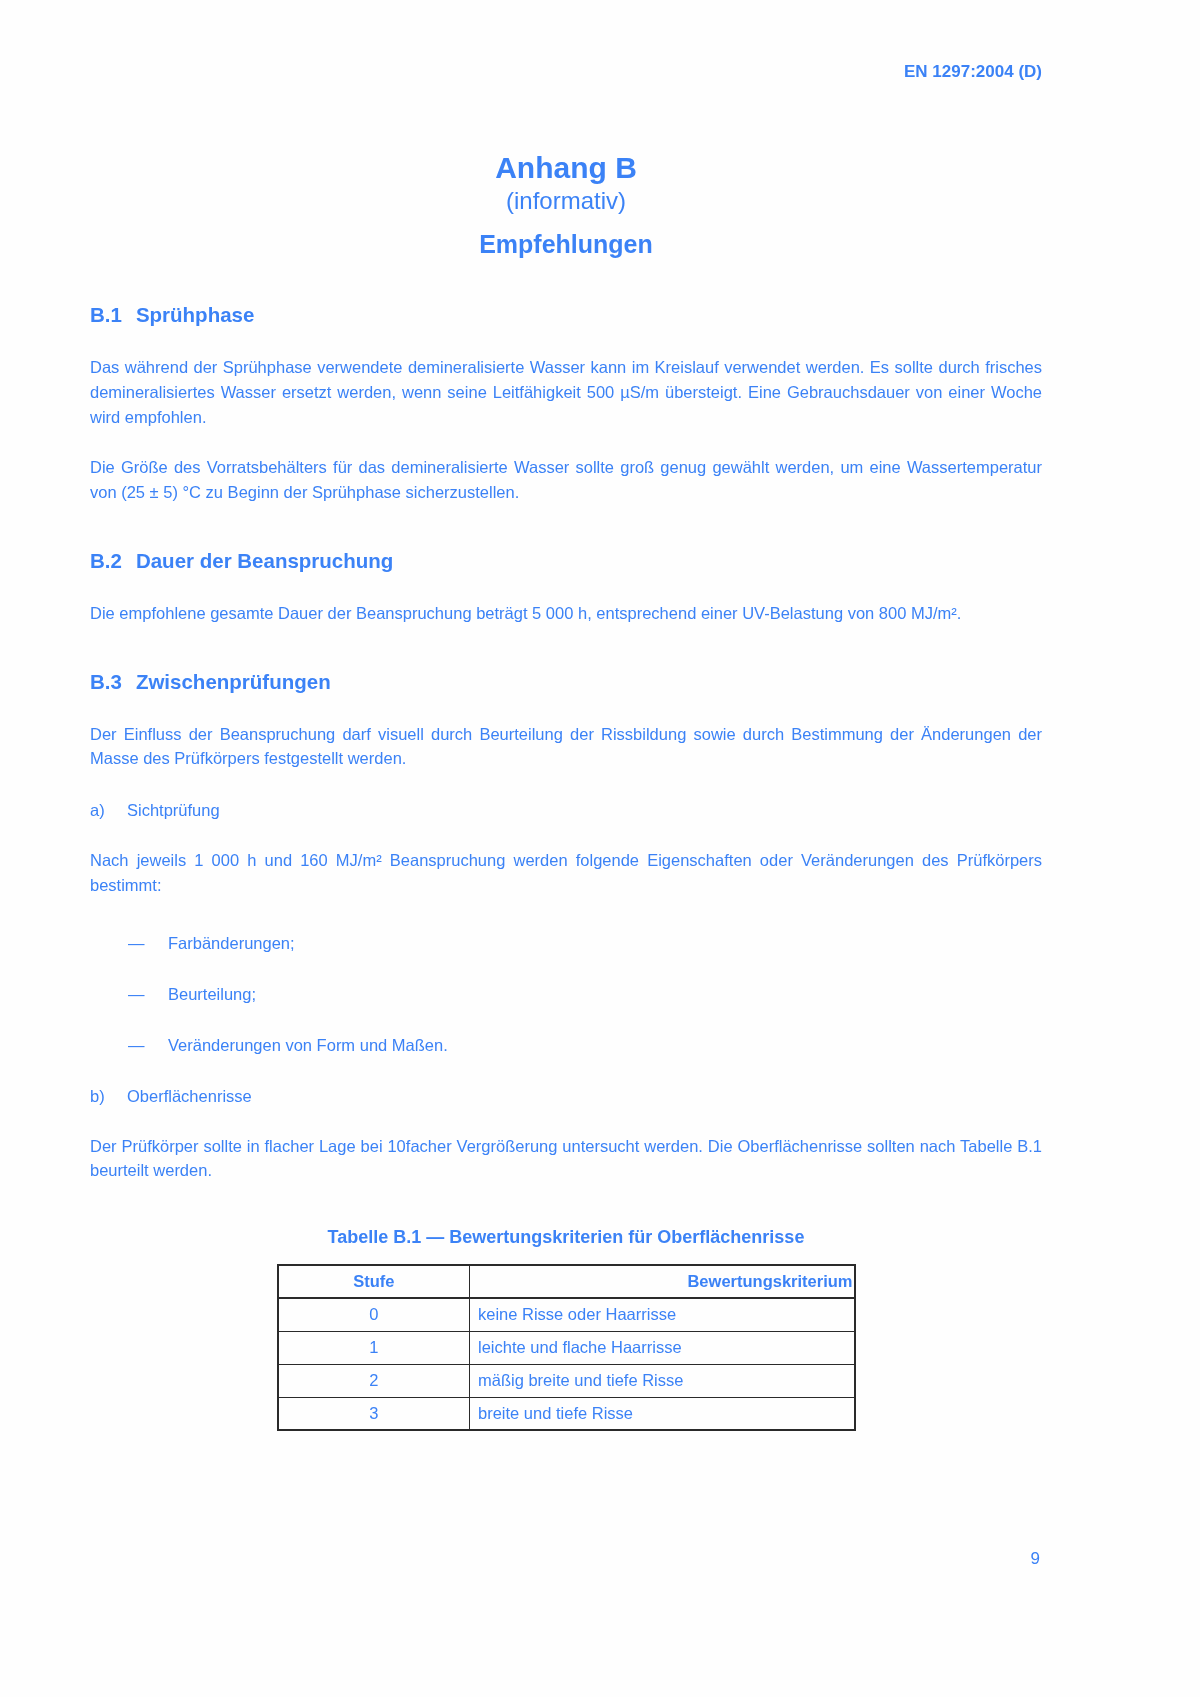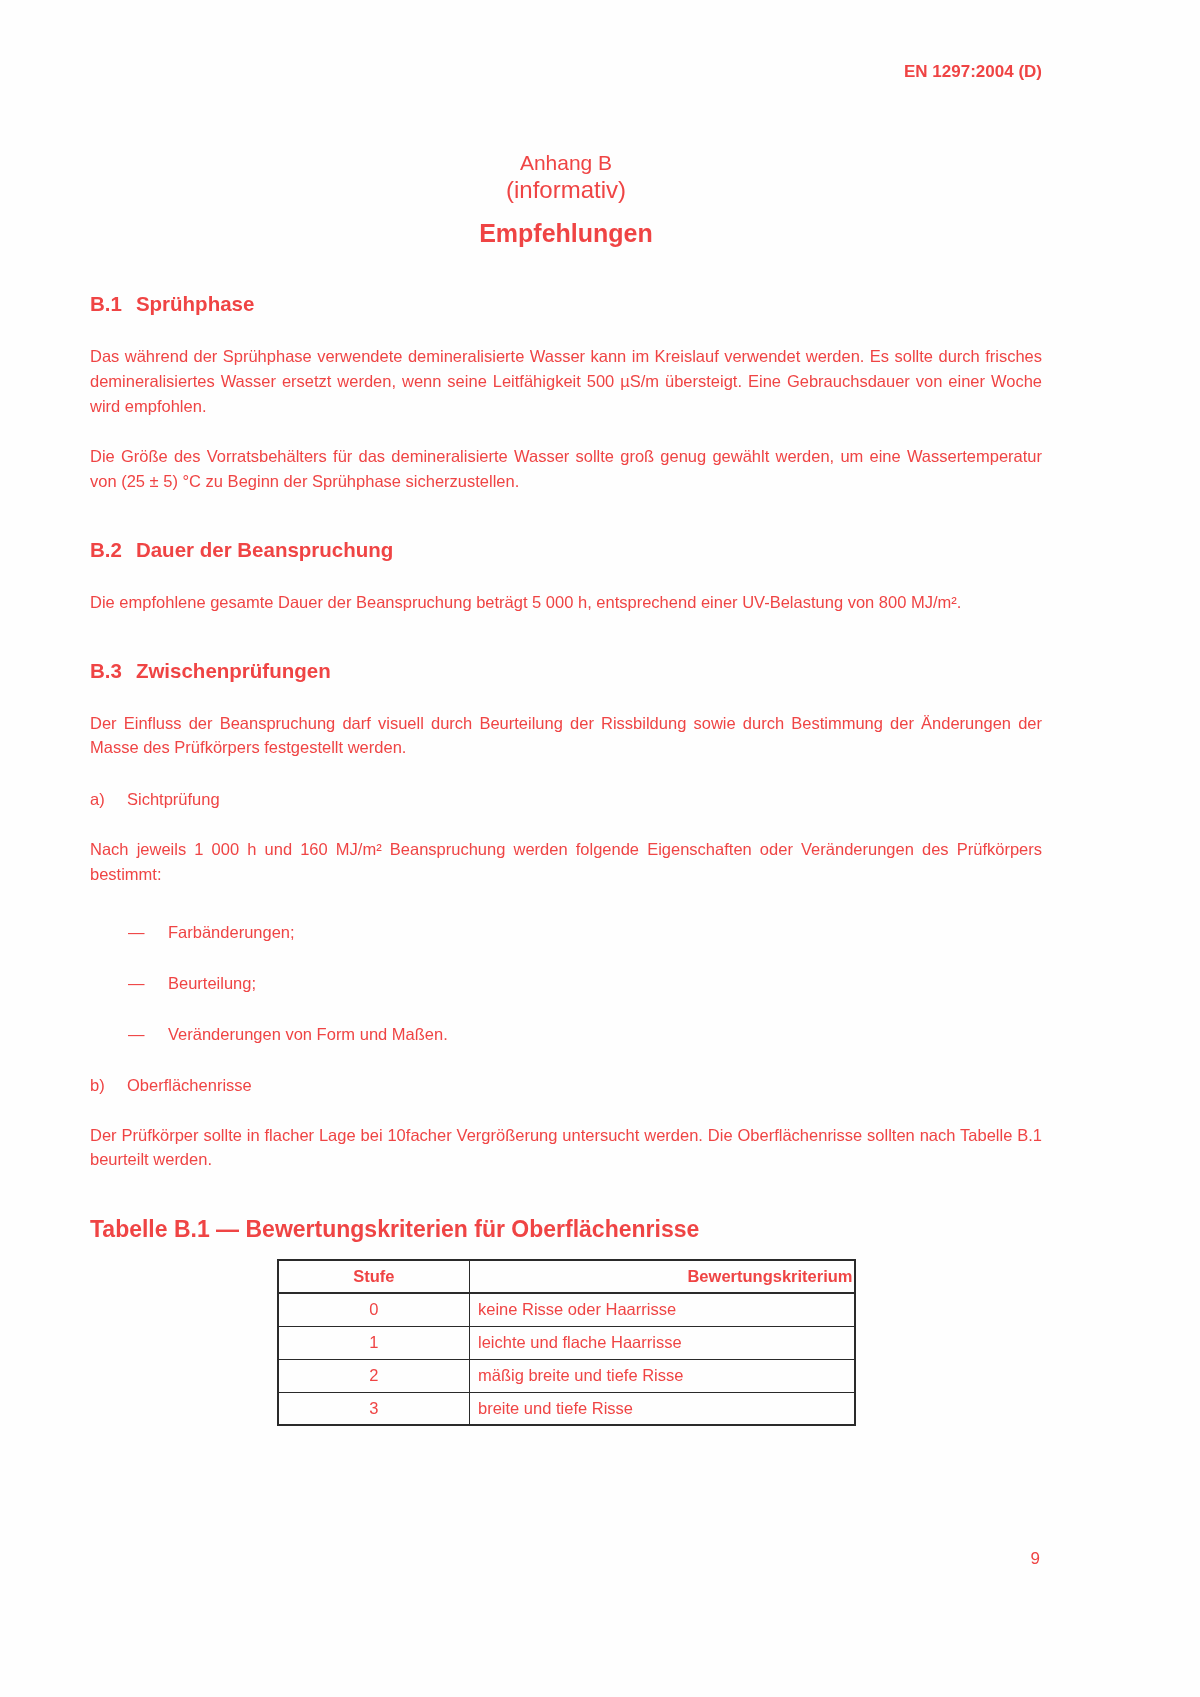--- a/index.html
+++ b/index.html
@@ -6,39 +6,39 @@
     margin: 0;
     padding: 0;
     background: #ffffff;
   }
   .page {
     position: relative;
     width: 1200px;
     height: 1697px;
     box-sizing: border-box;
     background: #fefefe;
-    color: #ef4444;
+    color: #3b82f6;
     font-family: "Liberation Sans", sans-serif;
     padding: 62px 158px 0 90px;
     overflow: hidden;
   }
 
   
   .doc-header {
     text-align: right;
     font-size: 17px;
     font-weight: bold;
     margin-bottom: 68px;
   }
 
   
   .title-block { text-align: center; }
   .annex-title {
-    font-size: 21px;
-    font-weight: normal;
+    font-size: 30px;
+    font-weight: bold;
     line-height: 1.2;
     margin-top: 12px;
   }
   .annex-sub {
     font-size: 24px;
     line-height: 1.25;
     margin-bottom: 14px;
   }
   .main-title {
     font-size: 25px;
@@ -79,21 +79,22 @@
     position: relative;
   }
   .dash-item .dash-marker {
     position: absolute;
     left: 38px;
     top: 0;
   }
 
   
   .table-caption {
-    font-size: 23px;
+    text-align: center;
+    font-size: 18px;
     font-weight: bold;
     margin: 44px 0 16px 0;
   }
   table.crack-table {
     border-collapse: collapse;
     margin: 0 auto;
     width: 579px;
     table-layout: fixed;
   }
   table.crack-table th,

